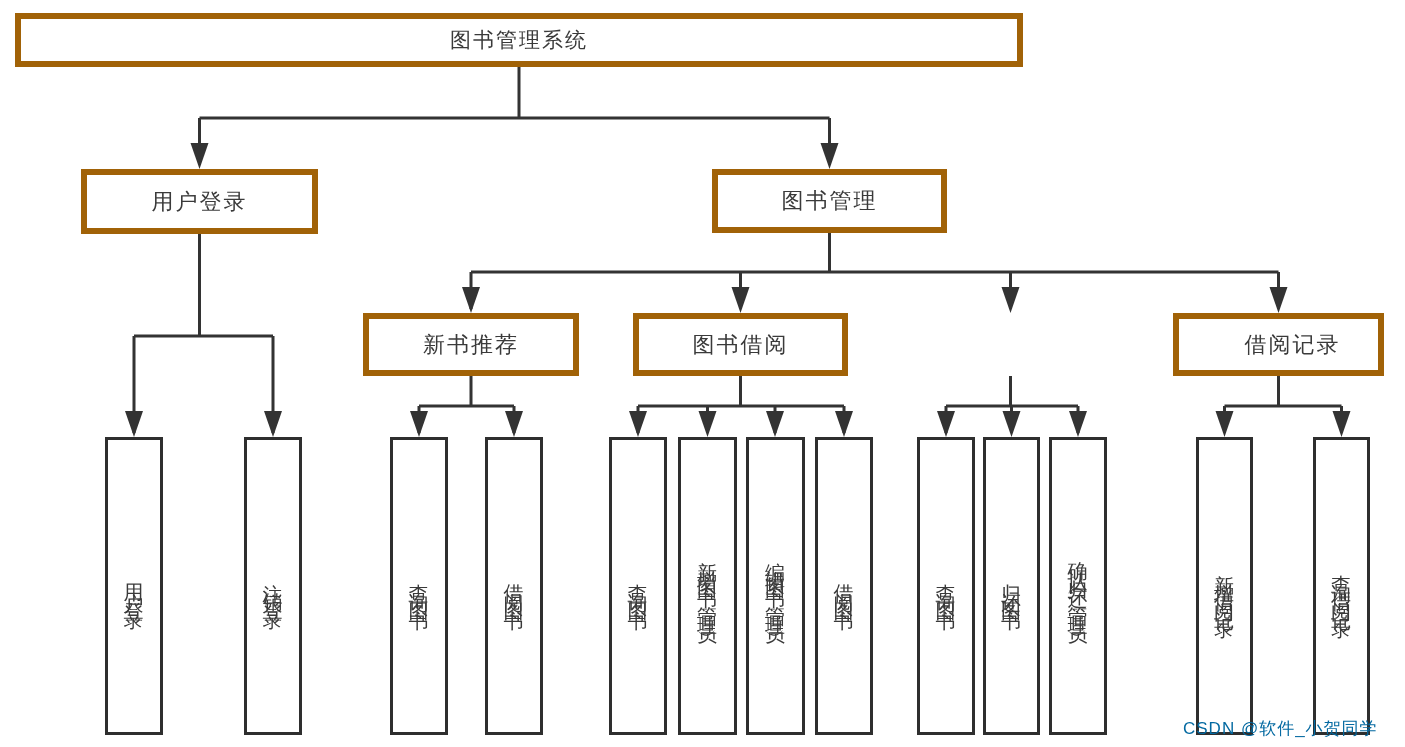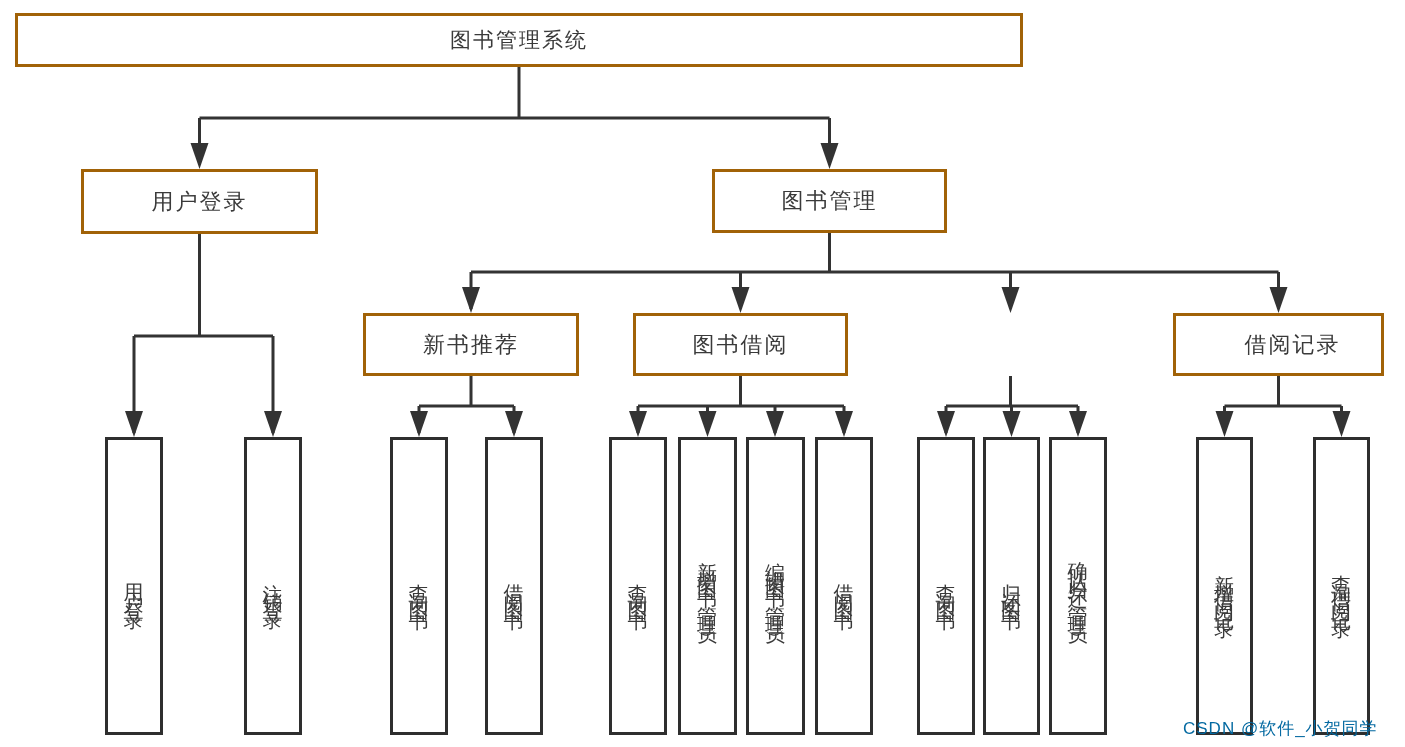--- a/index.html
+++ b/index.html
@@ -19,21 +19,21 @@
     position: absolute;
     left: 0;
     top: 0;
     width: 1405px;
     height: 747px;
     z-index: 1;
   }
   .hbox {
     position: absolute;
     box-sizing: border-box;
-    border: 3px solid #a16207;
+    border: 6px solid #a16207;
     background: #ffffff;
     display: flex;
     align-items: center;
     justify-content: center;
     z-index: 2;
   }
   .hbox span {
     font-size: 22px;
     letter-spacing: 2px;
     color: #3a3a3a;

